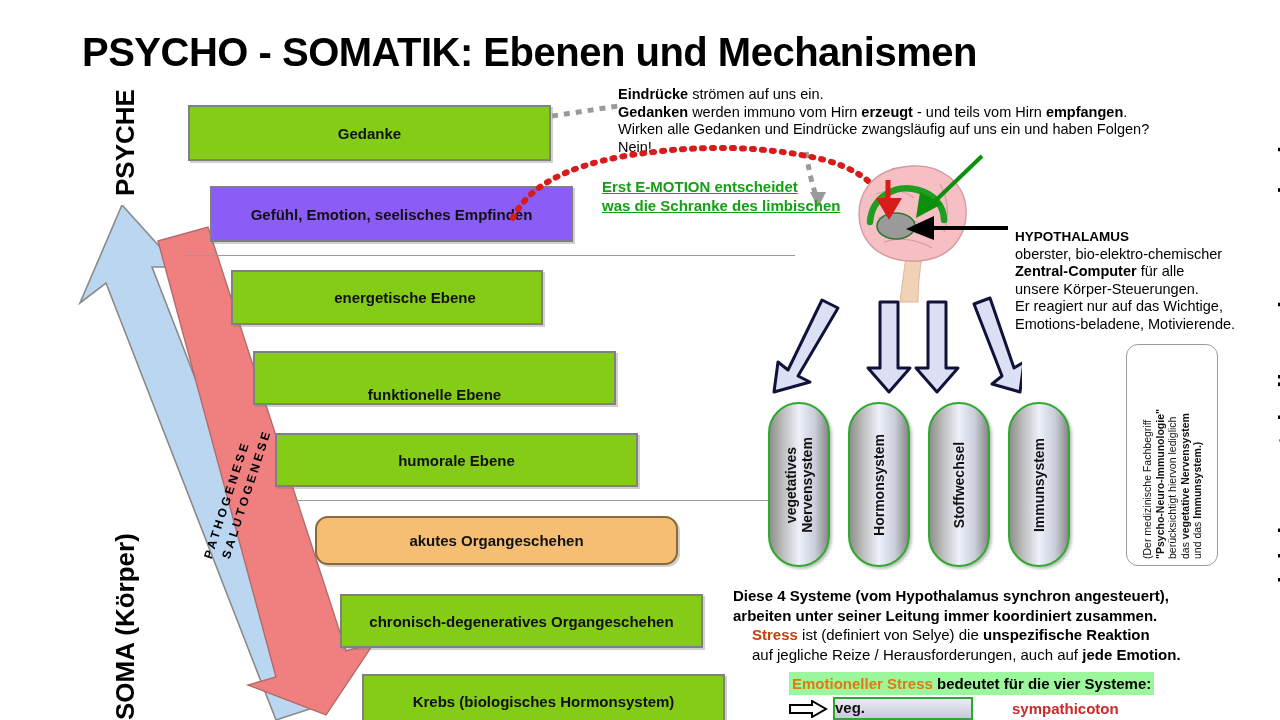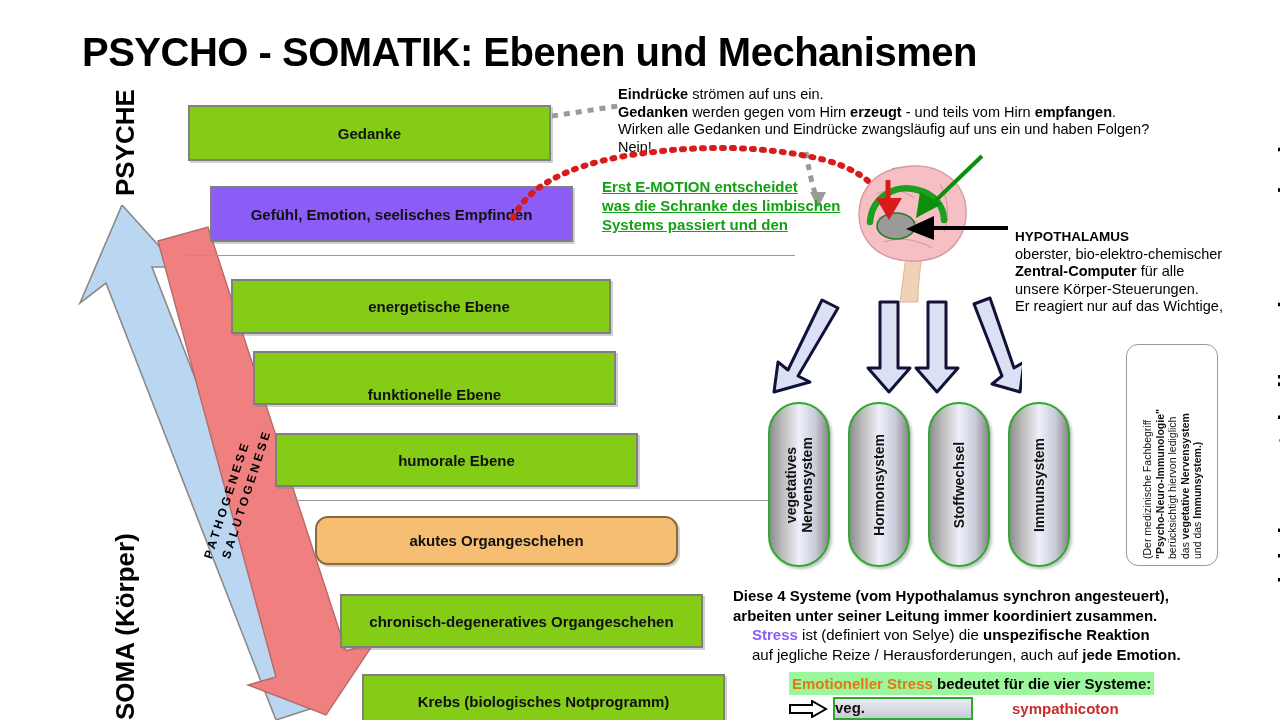--- a/index.html
+++ b/index.html
@@ -43,21 +43,21 @@
   .divider{position:absolute;height:0;border-top:1.5px solid #9a9a9a;}
 
   
   .bigarrow{position:absolute;}
 
   
   .txt{position:absolute;color:#000;font-size:14.5px;line-height:17.5px;white-space:nowrap;}
   .txt b{font-weight:bold;}
   .gray{color:#a0a0a0;}
   .green-txt{color:#14A014;font-weight:bold;font-size:15px;line-height:19px;text-decoration:underline;}
-  .red-txt{color:#8b5cf6;font-weight:bold;}
+  .red-txt{color:#c2410c;font-weight:bold;}
   .orange-txt{color:#E07A10;font-weight:bold;}
   .hl-green{background:#9CF79C;text-align:right;}
 
   
   .capsule{
     position:absolute;box-sizing:border-box;
     border:2px solid #2FA82F;border-radius:36px;
     background:linear-gradient(to right,#8e8e8e 0%,#bdbdbd 22%,#eef0fa 50%,#c9ccd9 78%,#8a8a8a 100%);
     box-shadow:2px 2px 3px rgba(0,0,0,.25);
   }
@@ -112,21 +112,21 @@
   <div class="lvlbox" style="left:188px;top:105px;width:363px;height:56px;">
     <span>Gedanke</span>
   </div>
 
   <div class="lvlbox green" style="left:210px;top:186px;width:363px;height:56px;">
     <span>Gefühl, Emotion, seelisches Empfinden</span>
   </div>
 
   <div class="divider" style="left:185px;top:255px;width:610px;"></div>
 
-  <div class="lvlbox" style="left:231px;top:279px;width:380px;height:55px;padding-left:36px;">
+  <div class="lvlbox" style="left:231px;top:270px;width:312px;height:55px;padding-left:36px;">
     <span>energetische Ebene</span>
   </div>
 
   <div class="lvlbox" style="left:253px;top:351px;width:363px;height:54px;align-items:flex-end;">
     <span>funktionelle Ebene</span>
   </div>
 
   <div class="lvlbox" style="left:275px;top:433px;width:363px;height:54px;">
     <span>humorale Ebene</span>
   </div>
@@ -135,48 +135,47 @@
 
   <div class="lvlbox orange" style="left:315px;top:516px;width:363px;height:49px;border-radius:13px;">
     <span>akutes Organgeschehen</span>
   </div>
 
   <div class="lvlbox" style="left:340px;top:594px;width:363px;height:54px;">
     <span>chronisch-degeneratives Organgeschehen</span>
   </div>
 
   <div class="lvlbox" style="left:362px;top:674px;width:363px;height:54px;">
-    <span>Krebs (biologisches Notprogramm)</span>
+    <span>Krebs (biologisches Hormonsystem)</span>
   </div>
 
   <div class="txt" style="left:618px;top:86px;">
     <div>
       <b>Eindrücke</b><span> strömen auf uns ein.</span>
     </div>
     <div>
-      <b>Gedanken</b><span>  werden gegen vom Hirn </span><b>erzeugt</b><span> - und teils vom Hirn </span><b>empfangen</b><span>.</span>
+      <b>Gedanken</b><span>  werden immuno vom Hirn </span><b>erzeugt</b><span> - und teils vom Hirn </span><b>empfangen</b><span>.</span>
     </div>
     <div>Wirken alle Gedanken und Eindrücke   zwangsläufig auf uns ein und haben Folgen?</div>
     <div>Nein!</div>
   </div>
 
   <svg style="position:absolute;left:548px;top:100px;" width="360" height="110" viewBox="0 0 360 110">
     <path d="M4,16 L70,6" stroke="#9a9a9a" stroke-width="5" stroke-dasharray="6 6" fill="none"></path>
     <path d="M258,52 Q262,78 268,96" stroke="#9a9a9a" stroke-width="5" stroke-dasharray="6 6" fill="none"></path>
     <polygon points="262,92 278,92 270,108" fill="#9a9a9a"></polygon>
   </svg>
 
   <svg style="position:absolute;left:505px;top:140px;" width="400" height="90" viewBox="0 0 400 90">
     <path d="M8,78 Q30,32 120,16 Q230,-2 320,20 Q362,32 376,56" stroke="#D81B1B" stroke-width="6" stroke-dasharray="2 8" stroke-linecap="round" fill="none"></path>
   </svg>
 
   <div class="green-txt" style="position:absolute;left:602px;top:177px;white-space:nowrap;">
     <div>Erst E-MOTION entscheidet</div>
     <div>was die Schranke des limbischen</div>
-    <div>Systems passiert und den</div>
   </div>
 
   <svg style="position:absolute;left:848px;top:160px;" width="130" height="145" viewBox="0 0 130 145">
 
     <path d="M58,96 C56,112 54,126 52,142 L70,142 C70,124 72,110 74,96 Z" fill="#F2D2B6" stroke="#d9b89a" stroke-width="1"></path>
 
     <polygon points="44,8 72,6 58,42" fill="#8f8f8f"></polygon>
 
     <path d="M64,6 C92,4 116,22 118,48 C120,74 104,96 78,100 C56,104 32,98 20,82
              C8,66 8,42 20,26 C30,12 48,7 64,6 Z" fill="#F5BFC4" stroke="#d79aa2" stroke-width="1.4"></path>
@@ -208,20 +207,21 @@
 
 
   <div class="txt" style="left:1015px;top:228px;">
     <div style="font-size:13.5px;font-weight:bold;">HYPOTHALAMUS</div>
     <div>oberster, bio-elektro-chemischer</div>
     <div>
       <b>Zentral-Computer</b><span> für alle</span>
     </div>
     <div>unsere Körper-Steuerungen.</div>
     <div>Er reagiert nur auf das Wichtige,</div>
+    <div>Emotions-beladene, Motivierende.</div>
   </div>
 
   <svg style="position:absolute;left:762px;top:296px;" width="260" height="100" viewBox="0 0 260 100">
     <g fill="#DCE0F5" stroke="#11113a" stroke-width="3" stroke-linejoin="round">
       <polygon points="60,4 76,12 36,80 48,86 12,96 16,66 26,74"></polygon>
       <polygon points="118,6 136,6 136,72 148,72 127,96 106,72 118,72"></polygon>
       <polygon points="166,6 184,6 184,72 196,72 175,96 154,72 166,72"></polygon>
       <polygon points="212,8 228,2 252,72 262,66 258,96 230,88 240,80"></polygon>
     </g>
   </svg>

